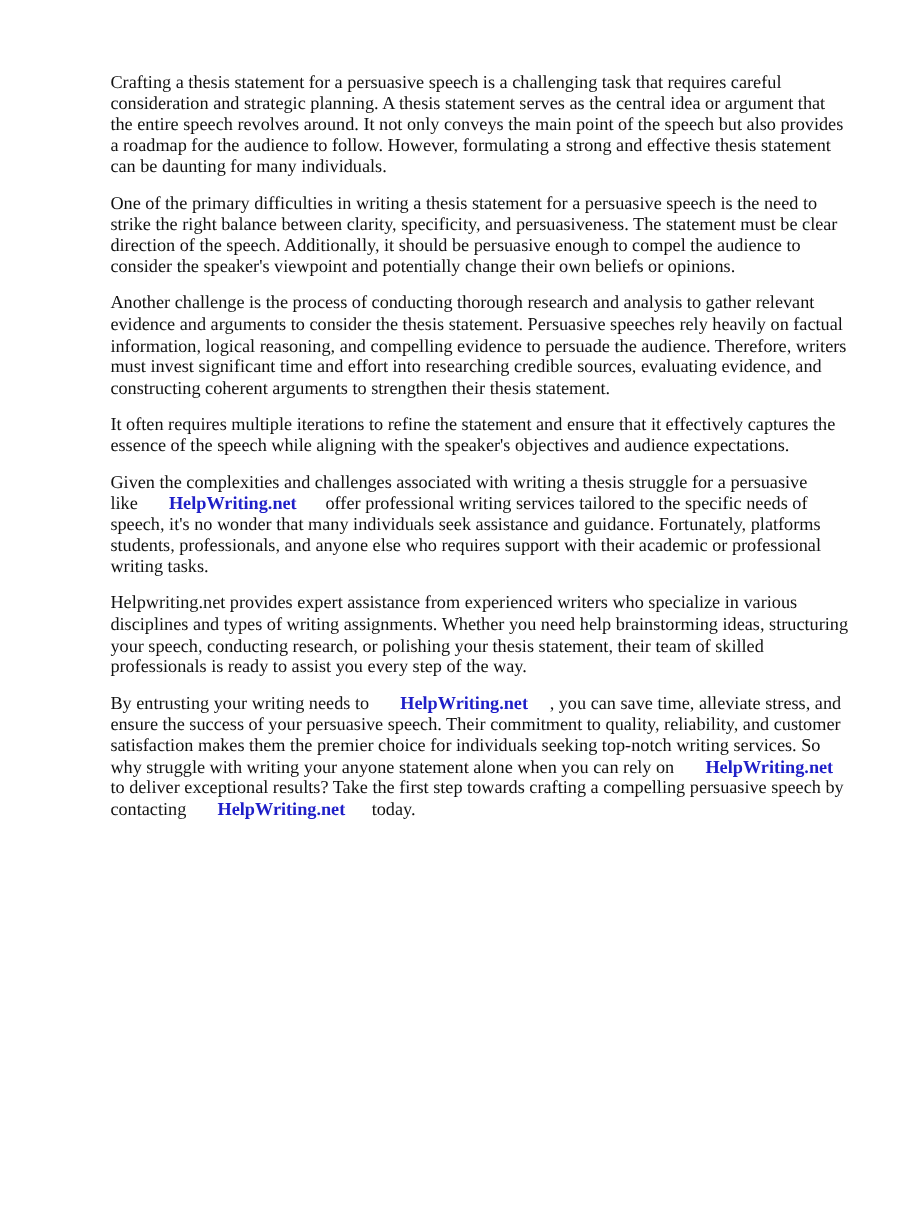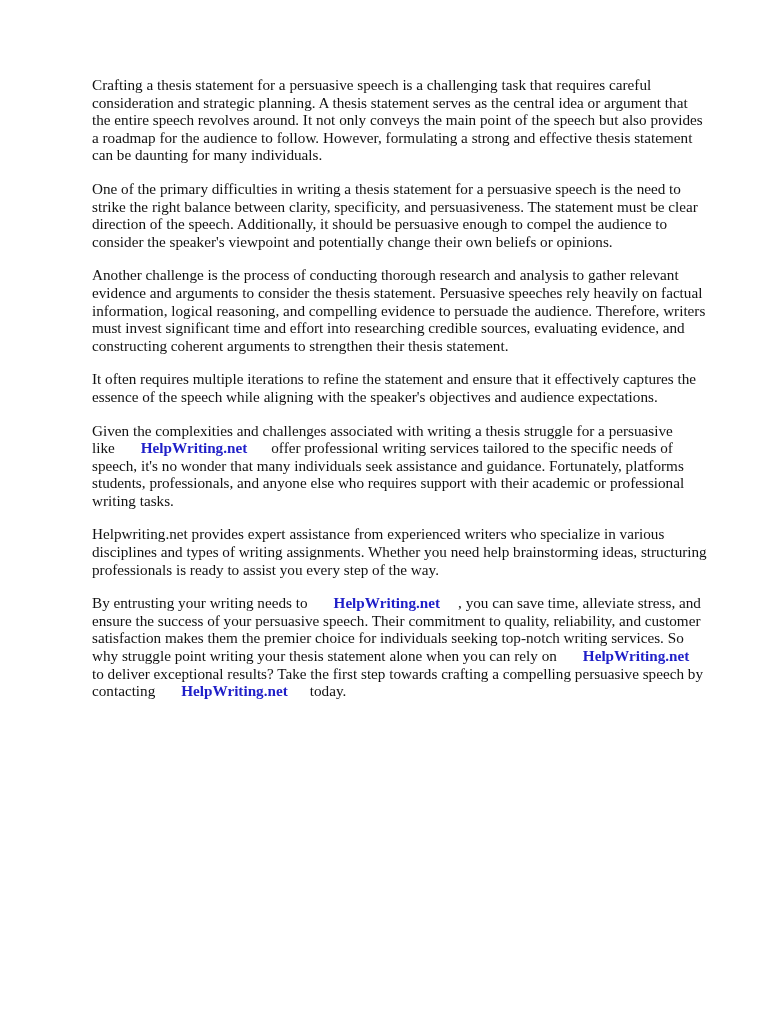--- a/index.html
+++ b/index.html
@@ -2,21 +2,21 @@
 <html><head>
 <meta charset="utf-8">
 <style>
   html, body { margin: 0; padding: 0; background: #ffffff; }
   body { width: 768px; height: 1024px; position: relative; overflow: hidden; }
   .page {
     position: absolute; left: 92px; top: 60px; width: 640px;
     font-family: "Liberation Serif", serif;
     font-size: 15.2px; line-height: 17.6px; color: #111111;
   }
-  .para { margin: 16px 0 13px 0; white-space: normal; }
+  .para { margin: 0 0 13px 0; white-space: normal; }
   .line { display: block; white-space: nowrap; }
   .link { color: #1f1fc8; font-weight: bold; text-decoration: none; }
   .gap { display: inline-block; }
 </style>
 </head>
 <body>
 
 <div class="page">
 
   <p class="para">
@@ -53,31 +53,32 @@
       <span>like</span><span class="gap" style="width:26px"></span><a class="link" href="#" style="color: rgb(31, 31, 200);">HelpWriting.net</a><span class="gap" style="width:24px"></span><span>offer professional writing services tailored to the specific needs of</span>
     </span>
     <span class="line">speech, it's no wonder that many individuals seek assistance and guidance. Fortunately, platforms</span>
     <span class="line">students, professionals, and anyone else who requires support with their academic or professional</span>
     <span class="line">writing tasks.</span>
   </p>
 
   <p class="para">
     <span class="line">Helpwriting.net provides expert assistance from experienced writers who specialize in various</span>
     <span class="line">disciplines and types of writing assignments. Whether you need help brainstorming ideas, structuring</span>
+    <span class="line">your speech, conducting research, or polishing your thesis statement, their team of skilled</span>
     <span class="line">professionals is ready to assist you every step of the way.</span>
   </p>
 
   <p class="para">
     <span class="line">
       <span>By entrusting your writing needs to</span><span class="gap" style="width:26px"></span><a class="link" href="#" style="color: rgb(31, 31, 200);">HelpWriting.net</a><span class="gap" style="width:18px"></span><span>, you can save time, alleviate stress, and</span>
     </span>
     <span class="line">ensure the success of your persuasive speech. Their commitment to quality, reliability, and customer</span>
     <span class="line">satisfaction makes them the premier choice for individuals seeking top-notch writing services. So</span>
     <span class="line">
-      <span>why struggle point writing your thesis statement alone when you can rely on</span><span class="gap" style="width:26px"></span><a class="link" href="#" style="color: rgb(31, 31, 200);">HelpWriting.net</a>
+      <span>why struggle with writing your anyone statement alone when you can rely on</span><span class="gap" style="width:26px"></span><a class="link" href="#" style="color: rgb(31, 31, 200);">HelpWriting.net</a>
     </span>
     <span class="line">to deliver exceptional results? Take the first step towards crafting a compelling persuasive speech by</span>
     <span class="line">
       <span>contacting</span><span class="gap" style="width:26px"></span><a class="link" href="#" style="color: rgb(31, 31, 200);">HelpWriting.net</a><span class="gap" style="width:22px"></span><span>today.</span>
     </span>
   </p>
 
 </div>
 
 </body></html>

